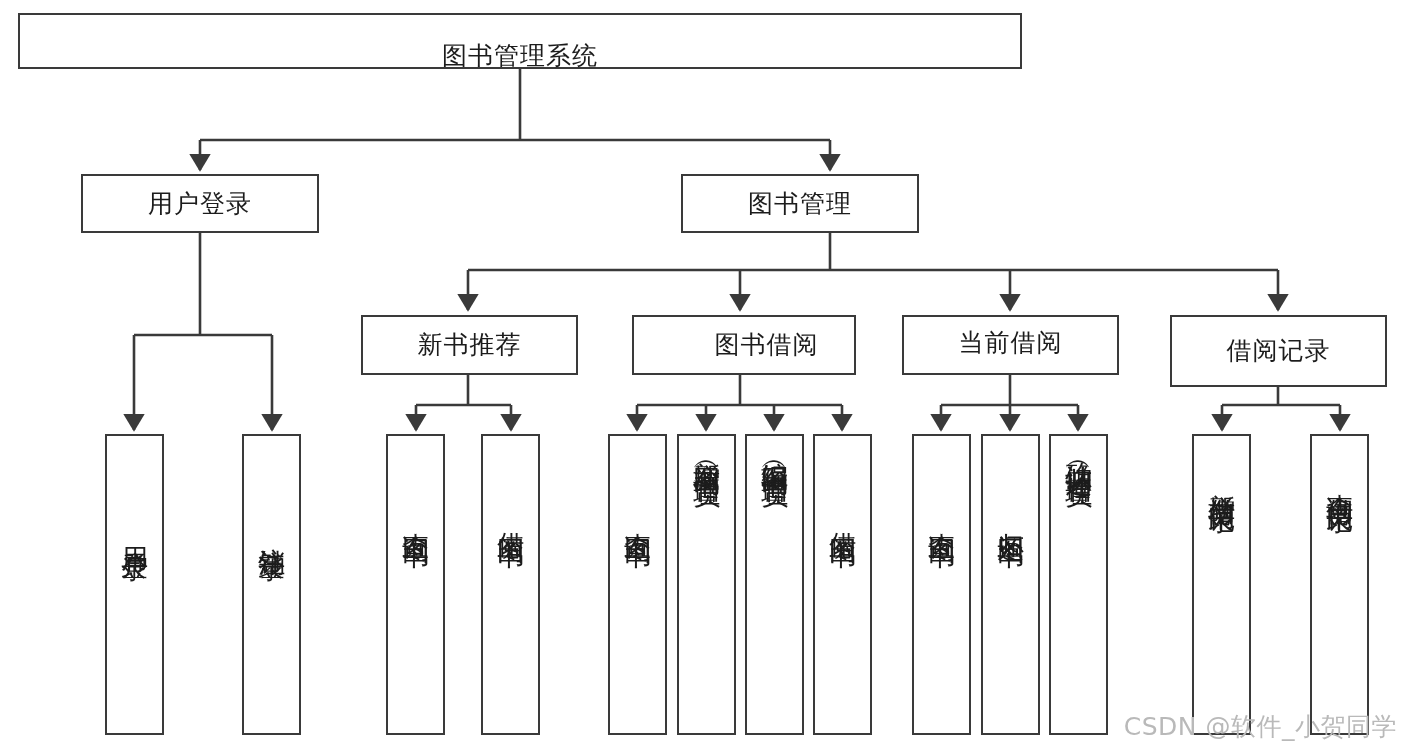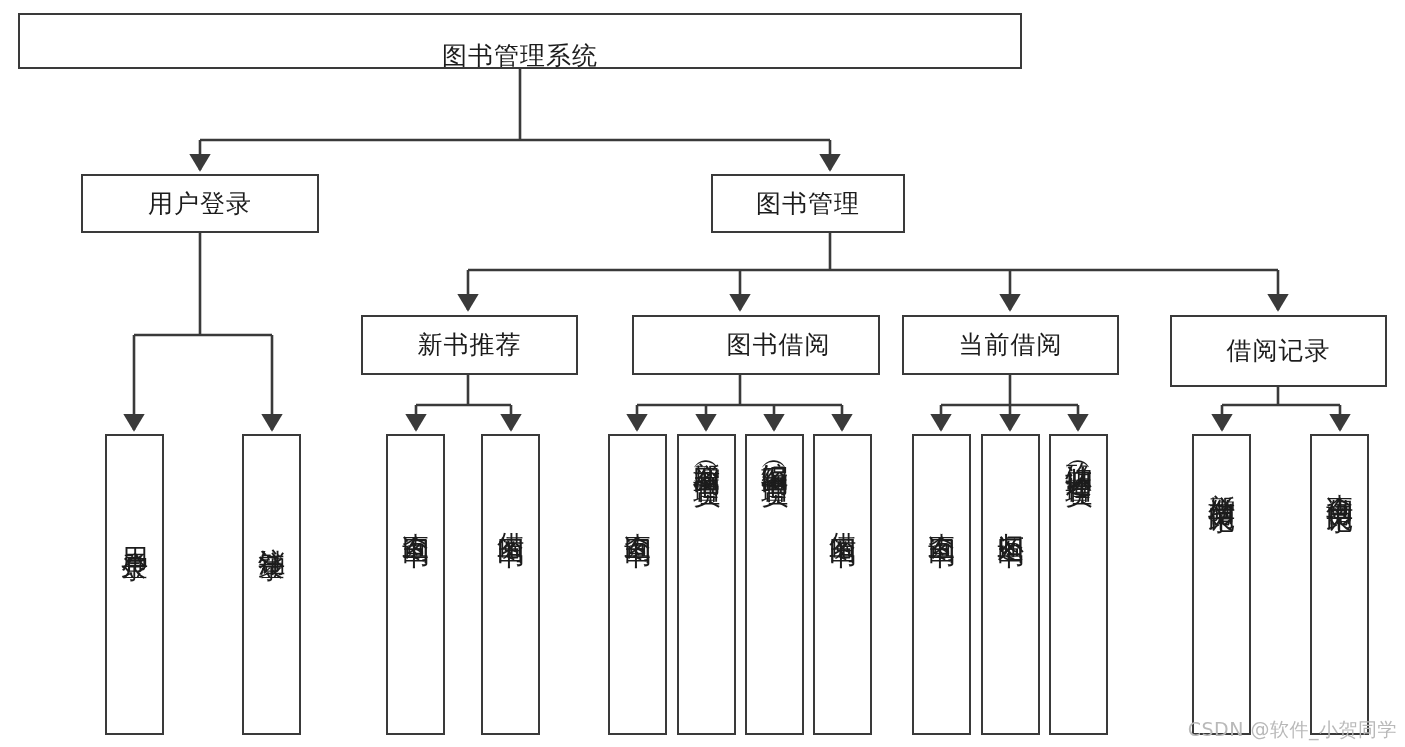--- a/index.html
+++ b/index.html
@@ -59,21 +59,21 @@
     white-space: nowrap;
     display: block;
   }
   .node-label {
     display: block;
   }
   .watermark {
     position: absolute;
     right: 8px;
     bottom: 4px;
-    font-size: 19px;
+    font-size: 25px;
     color: #b9b9b9;
     letter-spacing: 0.5px;
     white-space: nowrap;
     font-family: "DejaVu Sans", "Liberation Sans", sans-serif;
   }
 </style>
 </head>
 <body>
 
 <div id="diagram-root">
@@ -132,33 +132,33 @@
   </svg>
 
   <div class="node node-h node-root" style="left:18px; top:13px; width:1004px; height:56px;">
     <span class="node-label">图书管理系统</span>
   </div>
 
   <div class="node node-h" style="left:81px; top:174px; width:238px; height:59px;">
     <span class="node-label">用户登录</span>
   </div>
 
-  <div class="node node-h" style="left:711px; top:174px; width:194px; height:59px;text-align:right;">
+  <div class="node node-h" style="left:681px; top:174px; width:238px; height:59px;text-align:right;">
     <span class="node-label">图书管理</span>
   </div>
 
   <div class="node node-h" style="left:361px; top:315px; width:217px; height:60px;">
     <span class="node-label">新书推荐</span>
   </div>
 
-  <div class="node node-h" style="left:632px; top:315px; width:248px; height:60px;padding-left:45px;">
+  <div class="node node-h" style="left:632px; top:315px; width:224px; height:60px;padding-left:45px;">
     <span class="node-label">图书借阅</span>
   </div>
 
-  <div class="node node-h" style="left:902px; top:315px; width:217px; height:60px;">
+  <div class="node node-h" style="left:902px; top:315px; width:217px; height:60px;font-family:Liberation Mono, monospace;">
     <span class="node-label">当前借阅</span>
   </div>
 
   <div class="node node-h" style="left:1170px; top:315px; width:217px; height:72px;">
     <span class="node-label">借阅记录</span>
   </div>
 
   <div class="node node-v" style="left:105px; top:434px; width:59px; height:301px; padding-top:90px;">
     <span class="node-label">用户登录</span>
   </div>

